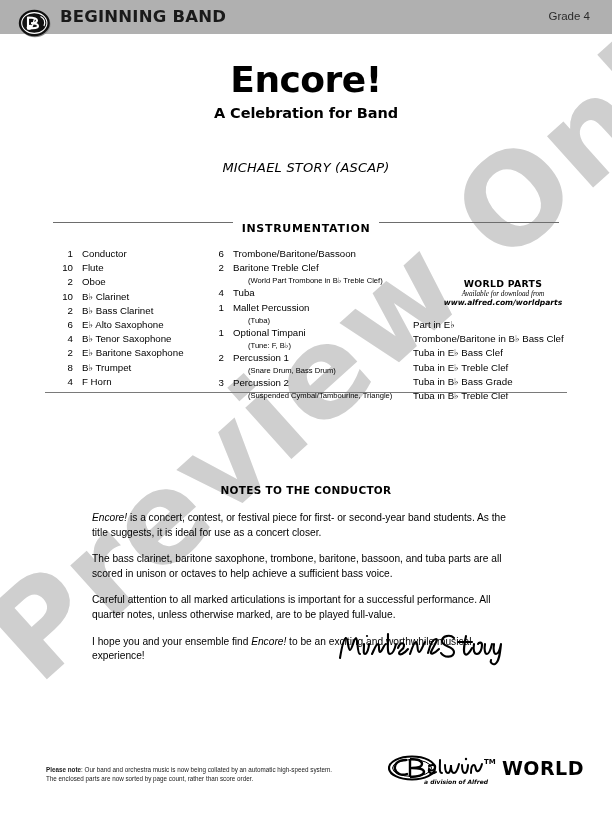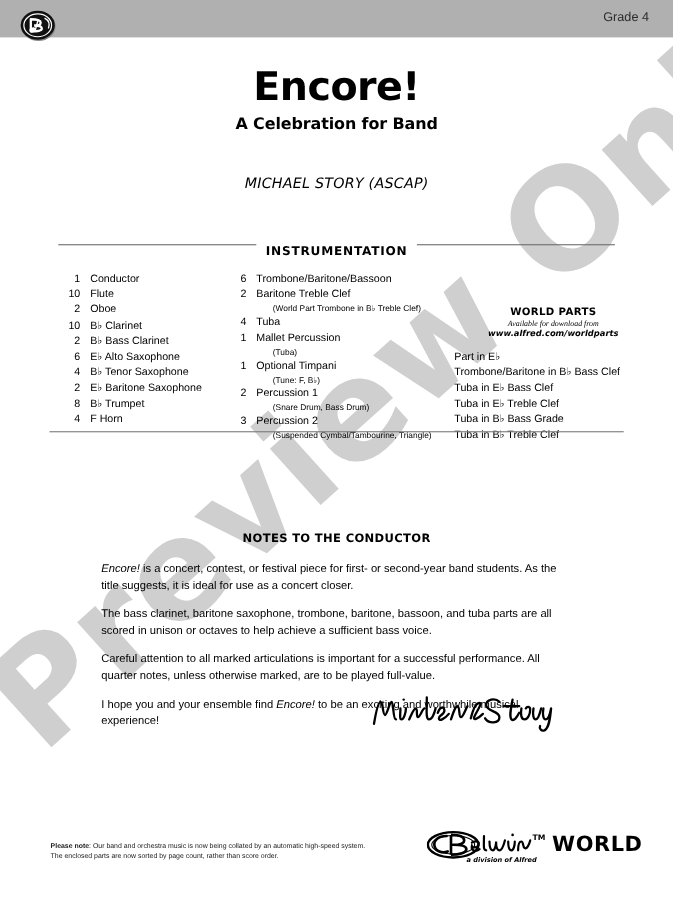--- a/index.html
+++ b/index.html
@@ -315,20 +315,21 @@
       <ellipse cx="17" cy="18" rx="15.5" ry="13.2" fill="#8a8a8a"></ellipse>
       <ellipse cx="16.3" cy="17" rx="15.5" ry="13.2" fill="#111111"></ellipse>
       <ellipse cx="16.3" cy="17" rx="12.6" ry="10.4" fill="none" stroke="#ffffff" stroke-width="1.1"></ellipse>
       <path d="M10 11.5 L10 22.5 M10 11.5 C16 11.5 19 12.4 19 14.6 C19 16.6 16.4 17.2 13 17.2 C17.2 17.2 20 17.9 20 20 C20 22.1 16.6 22.5 10 22.5" fill="none" stroke="#ffffff" stroke-width="2.1" stroke-linecap="round"></path>
       <ellipse cx="11.8" cy="21.2" rx="3.1" ry="2.3" fill="#ffffff" transform="rotate(-18 11.8 21.2)"></ellipse>
       <path d="M14.4 20.2 L16.6 12.2" stroke="#ffffff" stroke-width="1.3" fill="none"></path>
       <path d="M22.5 10.5 C26.5 12.5 27.5 16 26 20" fill="none" stroke="#ffffff" stroke-width="1.2"></path>
     </svg>
   </div>
 
+  <div id="header-title">BEGINNING BAND</div>
   <div id="grade-label">Grade 4</div>
 
   <div id="title-block">
     <div id="work-title">Encore!</div>
     <div id="work-subtitle">A Celebration for Band</div>
     <div id="composer">MICHAEL STORY (ASCAP)</div>
   </div>
 
   <div id="instrumentation">
     <div class="rule-with-title">

